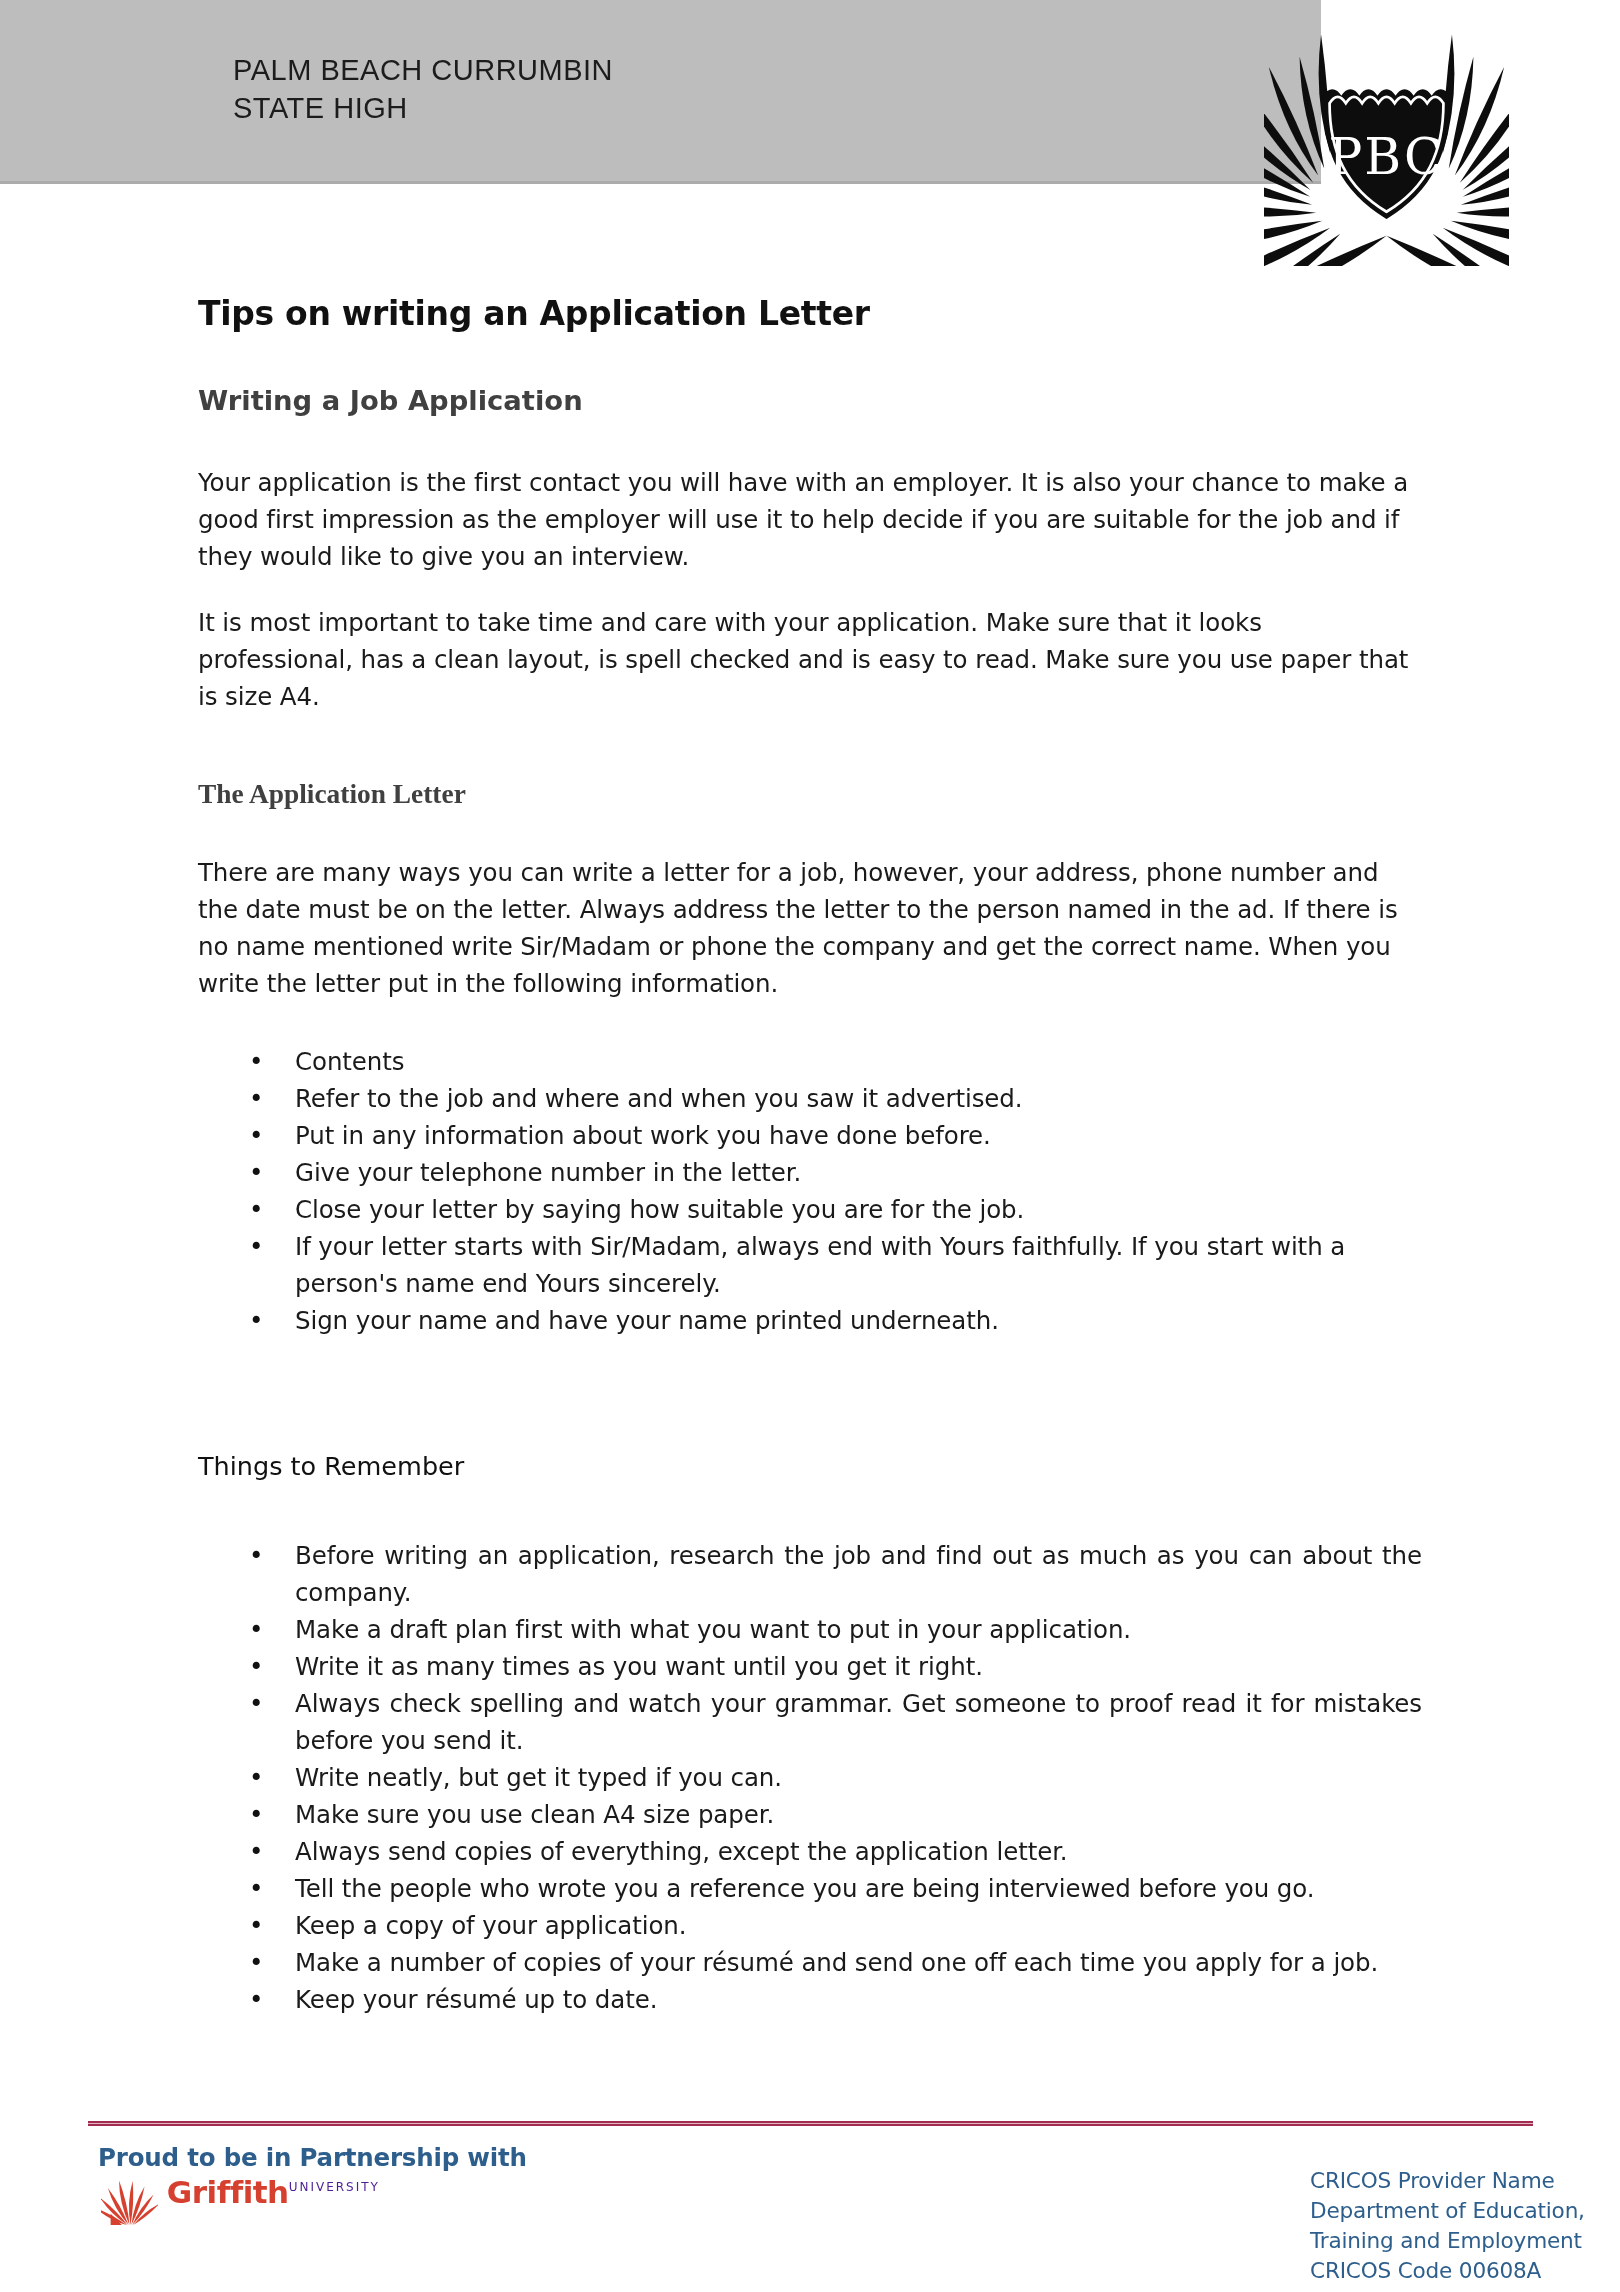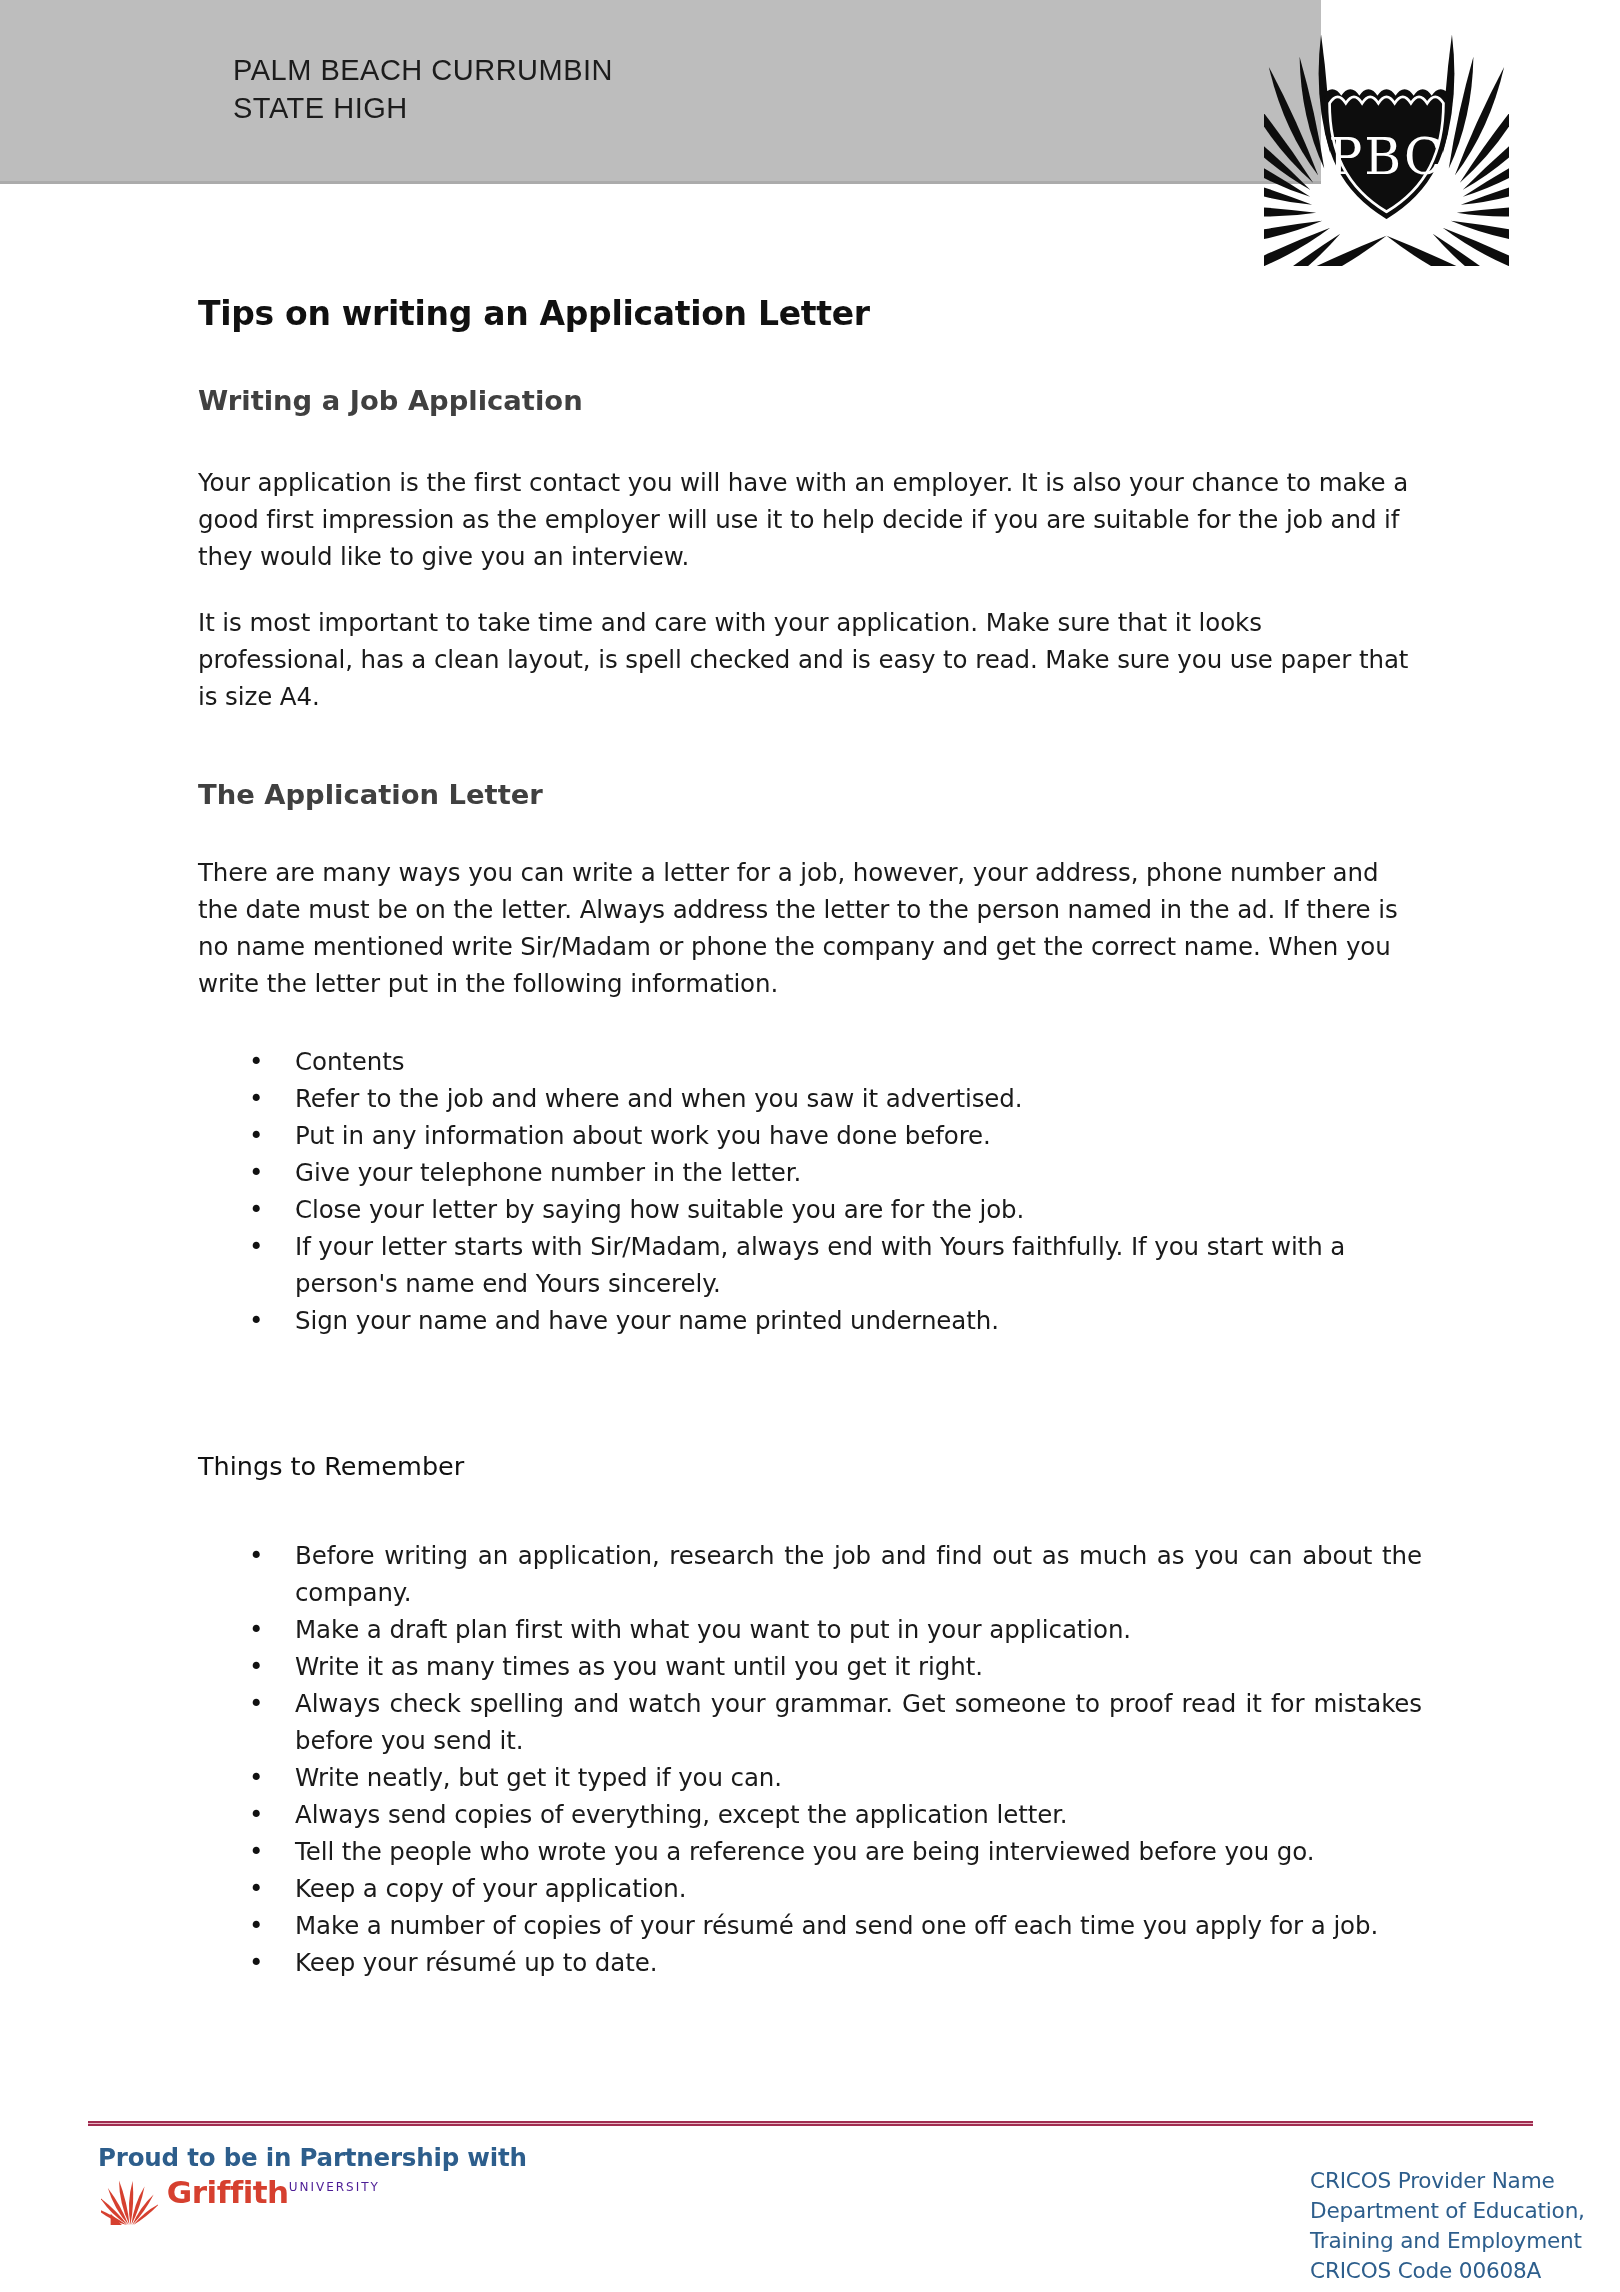--- a/index.html
+++ b/index.html
@@ -29,21 +29,21 @@
     font-size:50px;letter-spacing:2px;fill:#ffffff;
   }
   
   .content{position:absolute;left:198px;top:184px;width:1224px;}
   .content h1{
     margin:110px 0 0 0;font-size:33px;line-height:39px;
     letter-spacing:-0.3px;font-weight:bold;color:#111;
   }
   .content h2{margin:0;font-size:27.4px;line-height:33px;font-weight:bold;color:#404040;}
   .h2a{margin-top:51px !important;}
-  .h2b{margin-top:63px !important;}
+  .h2b{margin-top:63px !important;font-family:Liberation Serif, serif;}
   .content h3{margin:112px 0 0 0;font-size:25.5px;line-height:31px;font-weight:normal;color:#111;}
   .content p{margin:0;font-size:24.5px;line-height:37px;letter-spacing:-0.1px;text-align:left;}
   .p1{margin-top:47px !important;}
   .p2{margin-top:29px !important;}
   .p3{margin-top:43px !important;}
   ul{margin:0;padding:0;list-style:none;}
   ul li{
     position:relative;padding-left:97px;
     font-size:24.5px;line-height:37px;letter-spacing:-0.1px;
   }
@@ -133,20 +133,21 @@
     </ul>
 
     <h3>Things to Remember</h3>
 
     <ul class="list2">
       <li>Before writing an application, research the job and find out as much as you can about the company.</li>
       <li>Make a draft plan first with what you want to put in your application.</li>
       <li>Write it as many times as you want until you get it right.</li>
       <li>Always check spelling and watch your grammar. Get someone to proof read it for mistakes before you send it.</li>
       <li>Write neatly, but get it typed if you can.</li>
+      <li>Make sure you use clean A4 size paper.</li>
       <li>Always send copies of everything, except the application letter.</li>
       <li>Tell the people who wrote you a reference you are being interviewed before you go.</li>
       <li>Keep a copy of your application.</li>
       <li>Make a number of copies of your résumé and send one off each time you apply for a job.</li>
       <li>Keep your résumé up to date.</li>
     </ul>
   </main>
 
   <div class="rule"></div>
 

